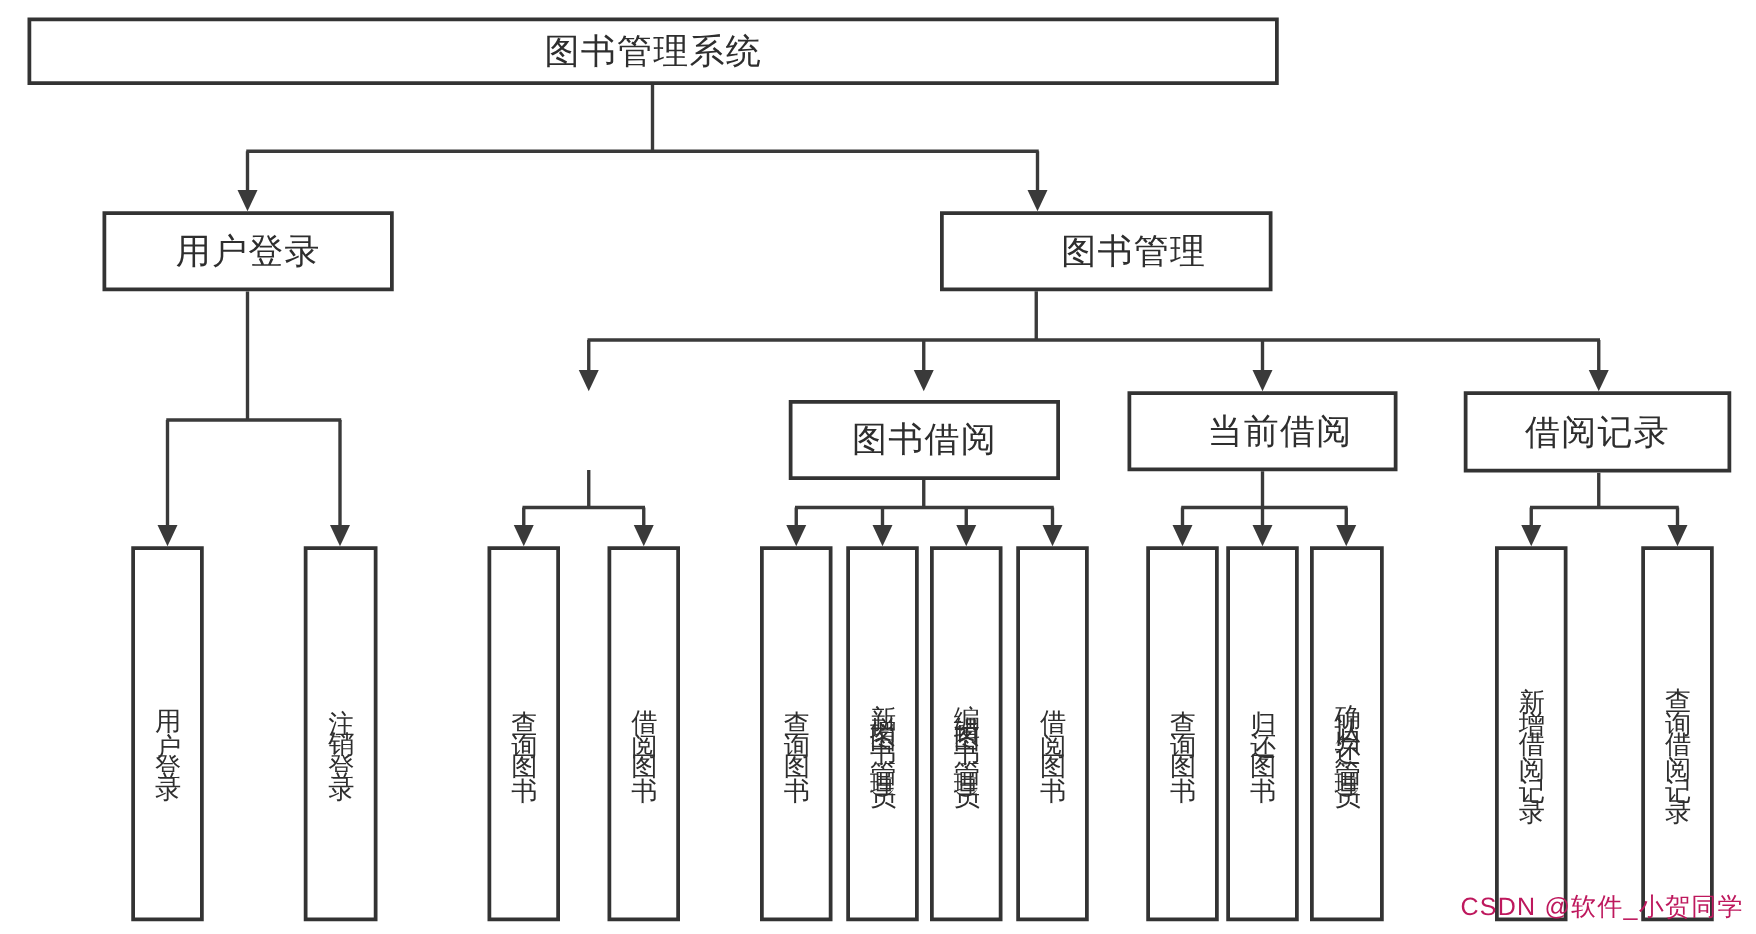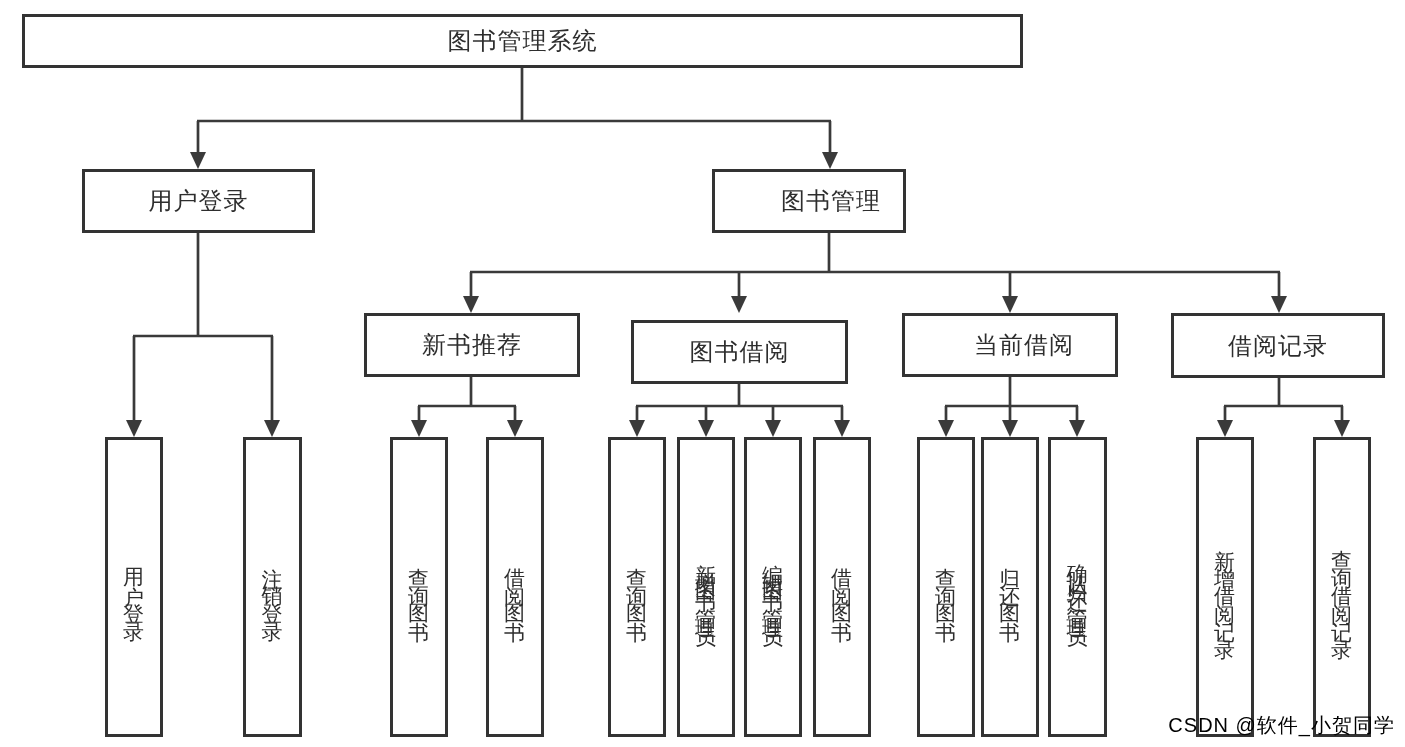--- a/index.html
+++ b/index.html
@@ -6,34 +6,34 @@
   .stage{
     position:relative;width:1405px;height:747px;background:#ffffff;
     font-family:"Liberation Sans", sans-serif;color:#2e2e2e;overflow:hidden;
   }
   svg.connectors{position:absolute;left:0;top:0;width:1405px;height:747px;}
   svg.connectors line{stroke:#3a3a3a;stroke-width:2.7;}
   svg.connectors polygon{fill:#3a3a3a;}
   .hbox{
     position:absolute;box-sizing:border-box;background:#ffffff;
     border:3px solid #333333;display:flex;align-items:center;justify-content:center;
-    font-size:24px;letter-spacing:1px;
+    font-size:28px;letter-spacing:1px;
   }
   .vbox{
     position:absolute;box-sizing:border-box;background:#ffffff;
     border:3px solid #333333;top:437px;width:58px;height:300px;
     display:flex;align-items:center;justify-content:center;
   }
   .vbox span{
     writing-mode:vertical-rl;text-orientation:mixed;
     font-size:21px;line-height:1;letter-spacing:18px;color:#2e2e2e;
   }
   .vbox.dense span{letter-spacing:9px;}
   .watermark{
-    position:absolute;right:10px;bottom:8px;font-size:20px;color:#000000;
+    position:absolute;right:10px;bottom:8px;font-size:20px;color:#be185d;
     letter-spacing:1px;white-space:nowrap;
   }
 </style>
 </head>
 <body>
 
 <div class="stage">
 
   <svg class="connectors" viewBox="0 0 1405 747">
 
@@ -111,27 +111,24 @@
     </g>
   </svg>
 
   <div class="hbox" style="left:22px;top:14px;width:1001px;height:54px;">
     <span>图书管理系统</span>
   </div>
 
   <div class="hbox" style="left:82px;top:169px;width:233px;height:64px;">
     <span>用户登录</span>
   </div>
-  <div class="hbox" style="left:712px;top:169px;width:194px;height:64px;padding-left:44px;">
+  <div class="hbox" style="left:752px;top:169px;width:266px;height:64px;padding-left:44px;">
     <span>图书管理</span>
   </div>
 
-  <div class="hbox" style="left:364px;top:313px;width:216px;height:64px;">
-    <span>新书推荐</span>
-  </div>
   <div class="hbox" style="left:631px;top:320px;width:217px;height:64px;">
     <span>图书借阅</span>
   </div>
   <div class="hbox" style="left:902px;top:313px;width:216px;height:64px;padding-left:28px;">
     <span>当前借阅</span>
   </div>
   <div class="hbox" style="left:1171px;top:313px;width:214px;height:65px;align-items:center;">
     <span>借阅记录</span>
   </div>
 

